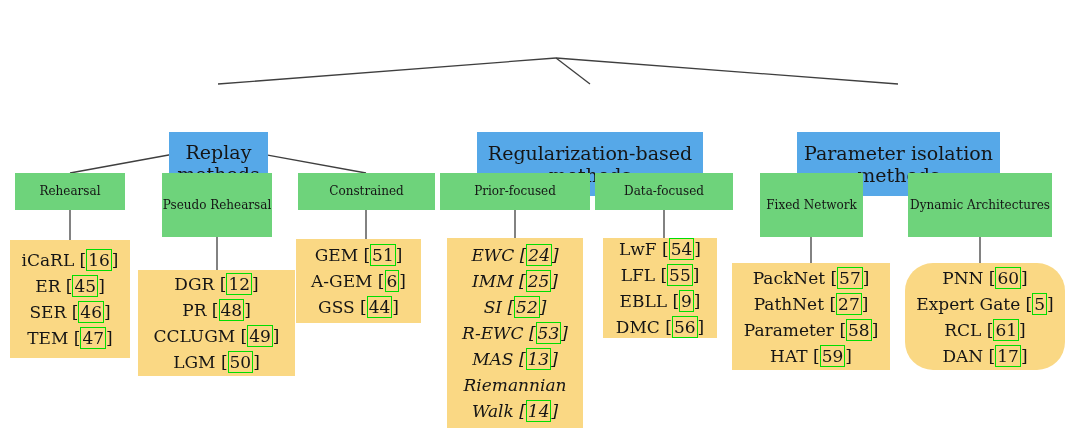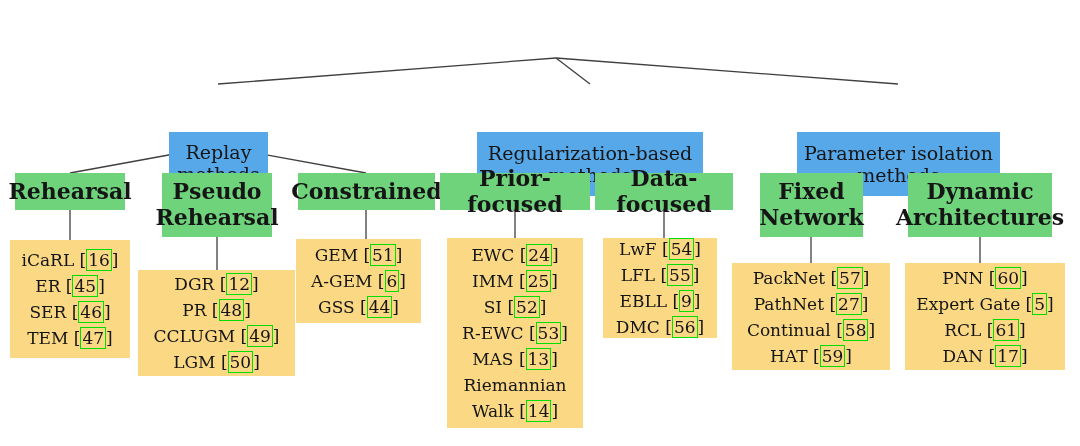--- a/index.html
+++ b/index.html
@@ -9,21 +9,21 @@
     overflow:hidden;
   }
   svg.wires { position:absolute; left:0; top:0; width:1080px; height:446px; }
   svg.wires line { stroke:#3f3f3f; stroke-width:1.3; }
   .node {
     position:absolute; display:flex; align-items:center; justify-content:center;
     text-align:center; line-height:1.18;
   }
   .root   { background:var(--root-bg);   font-size:20px; }
   .branch { background:var(--branch-bg); font-size:19px;margin-top:48px; }
-  .group  { background:var(--group-bg);  font-size:22px;font-weight:bold; }
+  .group  { background:var(--group-bg);  font-size:12px; }
   .leaf-box {
     position:absolute; background:var(--leaf-bg); font-size:17px;
     display:flex; flex-direction:column; justify-content:center;
     text-align:center;
   }
   .entry { line-height:26px; padding:0 3px; white-space:normal; }
   .ref   { border:1.5px solid var(--link-border); padding:0 1px; }
 </style>
 </head>
 <body>
@@ -78,40 +78,40 @@
       <div class="entry"><span>DGR [</span><span class="ref">12</span><span>]</span></div>
       <div class="entry"><span>PR [</span><span class="ref">48</span><span>]</span></div>
       <div class="entry"><span>CCLUGM [</span><span class="ref">49</span><span>]</span></div>
       <div class="entry"><span>LGM [</span><span class="ref">50</span><span>]</span></div>
     </div>
   <div class="leaf-box" style="left:296px; top:239px; width:125px; height:84px;">
       <div class="entry"><span>GEM [</span><span class="ref">51</span><span>]</span></div>
       <div class="entry"><span>A-GEM [</span><span class="ref">6</span><span>]</span></div>
       <div class="entry"><span>GSS [</span><span class="ref">44</span><span>]</span></div>
     </div>
-  <div class="leaf-box" style="left:447px; top:238px; width:136px; height:190px;">
+  <div class="leaf-box" style="left:447px; top:238px; width:136px; height:190px;font-style:italic;">
       <div class="entry"><span>EWC [</span><span class="ref">24</span><span>]</span></div>
       <div class="entry"><span>IMM [</span><span class="ref">25</span><span>]</span></div>
       <div class="entry"><span>SI [</span><span class="ref">52</span><span>]</span></div>
       <div class="entry"><span>R-EWC [</span><span class="ref">53</span><span>]</span></div>
       <div class="entry"><span>MAS [</span><span class="ref">13</span><span>]</span></div>
       <div class="entry"><span>Riemannian Walk [</span><span class="ref">14</span><span>]</span></div>
     </div>
   <div class="leaf-box" style="left:603px; top:238px; width:114px; height:100px;">
       <div class="entry"><span>LwF [</span><span class="ref">54</span><span>]</span></div>
       <div class="entry"><span>LFL [</span><span class="ref">55</span><span>]</span></div>
       <div class="entry"><span>EBLL [</span><span class="ref">9</span><span>]</span></div>
       <div class="entry"><span>DMC [</span><span class="ref">56</span><span>]</span></div>
     </div>
   <div class="leaf-box" style="left:732px; top:263px; width:158px; height:107px;">
       <div class="entry"><span>PackNet [</span><span class="ref">57</span><span>]</span></div>
       <div class="entry"><span>PathNet [</span><span class="ref">27</span><span>]</span></div>
-      <div class="entry"><span>Continual [</span><span class="ref">58</span><span>]</span></div>
+      <div class="entry"><span>Parameter [</span><span class="ref">58</span><span>]</span></div>
       <div class="entry"><span>HAT [</span><span class="ref">59</span><span>]</span></div>
     </div>
-  <div class="leaf-box" style="left:905px; top:263px; width:160px; height:107px;">
+  <div class="leaf-box" style="left:905px; top:263px; width:160px; height:107px;border-radius:28px;">
       <div class="entry"><span>PNN [</span><span class="ref">60</span><span>]</span></div>
       <div class="entry"><span>Expert Gate [</span><span class="ref">5</span><span>]</span></div>
       <div class="entry"><span>RCL [</span><span class="ref">61</span><span>]</span></div>
       <div class="entry"><span>DAN [</span><span class="ref">17</span><span>]</span></div>
     </div>
 
 </div>
 
 </body></html>

